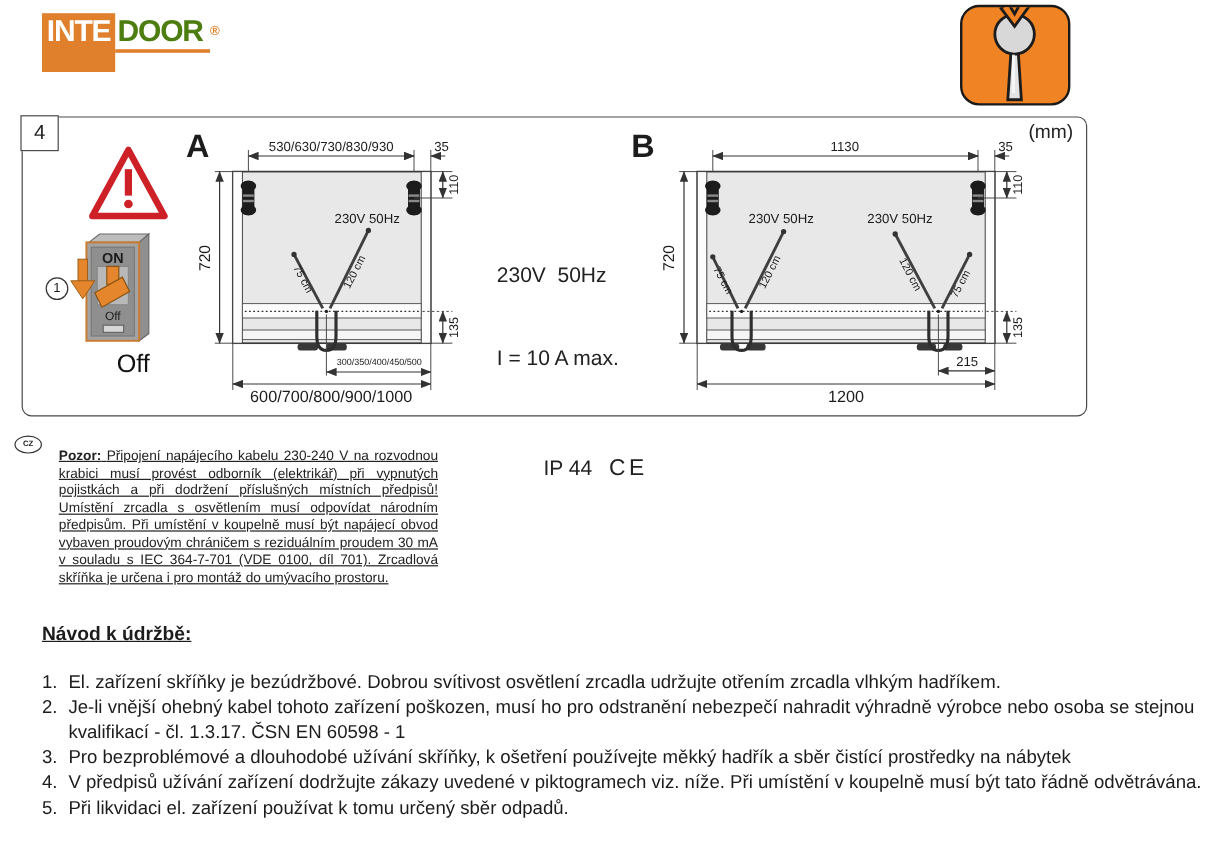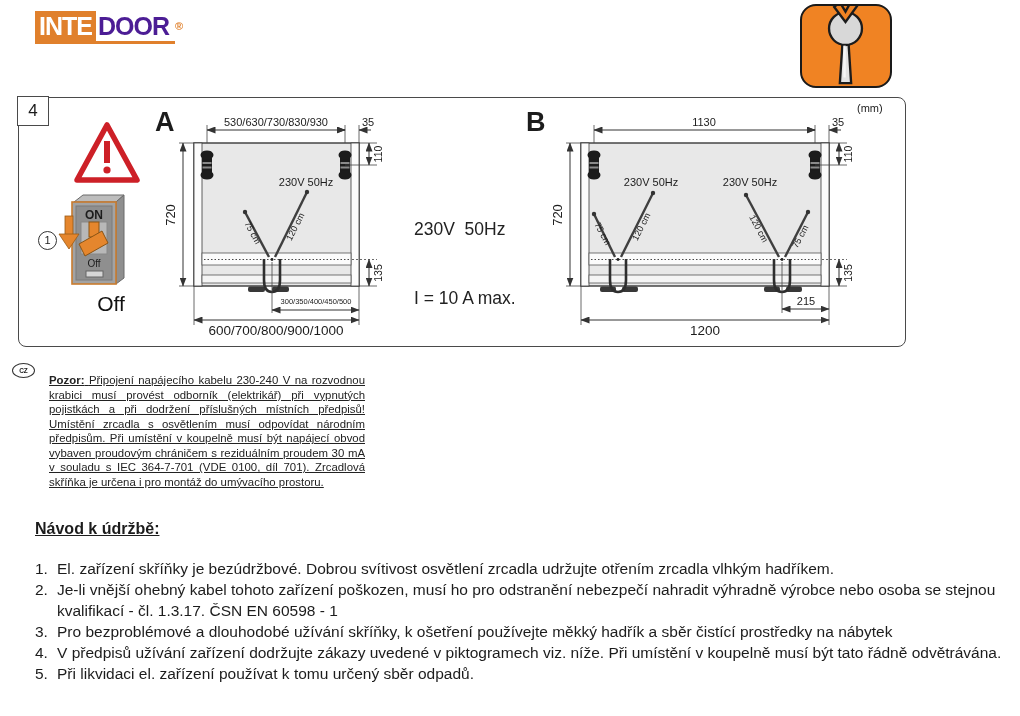--- a/index.html
+++ b/index.html
@@ -2,33 +2,33 @@
 <html><head>
 <meta charset="utf-8">
 <style>
   html,body{margin:0;padding:0;background:#fff;}
   .page{position:relative;width:1020px;height:716px;overflow:hidden;
         font-family:"Liberation Sans", sans-serif;color:#1c1c1c;background:#fff;}
   .abs{position:absolute;}
 
   
   .logo{left:35px;top:11px;font-weight:bold;font-size:25px;letter-spacing:-1px;line-height:30px;}
-  .logo .inte{background:#e0802c;color:#fff;padding:1px 4px 4px 4px;}
-  .logo .door{color:#4c1d95;padding:0 6px 1px 2px;border-bottom:3px solid #e0802c;}
+  .logo .inte{background:#e0802c;color:#fff;padding:1px 4px 20px 4px;}
+  .logo .door{color:#4d7c0f;padding:0 6px 1px 2px;border-bottom:3px solid #e0802c;}
   .logo .reg{color:#e0802c;font-size:11px;vertical-align:top;letter-spacing:0;}
   .title{left:400px;top:6px;font-size:42px;font-weight:bold;letter-spacing:1px;}
   .toolbox{left:800px;top:4px;width:92px;height:84px;background:#f08323;
            border:2.5px solid #1a1a1a;border-radius:16px;box-sizing:border-box;}
 
   
   .panel{left:18px;top:97px;width:886px;height:248px;border:1.8px solid #4a4a4a;
          border-radius:8px;box-sizing:content-box;}
   .stepbox{left:-2px;top:-2px;width:30px;height:28px;background:#fff;border:1.8px solid #4a4a4a;
            font-size:17px;text-align:center;line-height:28px;}
-  .units{left:838px;top:4px;font-size:11px;color:#222;}
+  .units{left:838px;top:4px;font-size:16px;color:#222;}
   .offlabel{left:62px;top:194px;width:60px;text-align:center;font-size:21px;color:#111;}
   .circle1{left:19px;top:133px;width:17px;height:17px;border:1.6px solid #333;border-radius:50%;
            font-size:11px;text-align:center;line-height:17px;background:#fff;}
   .specs{left:395px;top:74px;font-size:17.5px;line-height:23px;color:#222;white-space:pre;}
   .specs .ce{font-size:19px;letter-spacing:3px;margin-left:14px;font-weight:400;}
 
   
   .czbadge{left:12px;top:363px;width:21px;height:13px;border:1.3px solid #333;border-radius:50%;
            font-size:6.5px;font-weight:bold;text-align:center;line-height:13px;}
   .pozor{left:37px;top:361px;width:316px;font-size:11.4px;line-height:14.55px;
@@ -172,20 +172,23 @@
       <text font-size="10.5" text-anchor="middle" transform="translate(241,55) rotate(-90)">110</text>
       <text font-size="13" text-anchor="middle" transform="translate(34,116) rotate(-90)">720</text>
       <text font-size="10.5" text-anchor="middle" transform="translate(241,174) rotate(-90)">135</text>
       <text x="175" y="205" font-size="7.5" text-anchor="middle">300/350/400/450/500</text>
       <text x="135" y="236" font-size="13.5" text-anchor="middle">600/700/800/900/1000</text>
     </svg>
 
     <div class="abs specs">
       <div>230V  50Hz</div>
       <div>I = 10 A max.</div>
+      <div>
+        <span>IP 44</span><span class="ce">CE</span>
+      </div>
     </div>
 
     <svg class="abs" style="left:497px;top:1px;" width="350" height="246" viewBox="0 0 350 246">
       <defs>
         <marker id="mB" markerUnits="userSpaceOnUse" markerWidth="9" markerHeight="7" refX="8.5" refY="3.5" orient="auto-start-reverse">
           <path d="M0,0 L9,3.5 L0,7 Z" fill="#333"></path>
         </marker>
       </defs>
 
       <text x="10" y="32" font-size="27" font-weight="bold">B</text>

